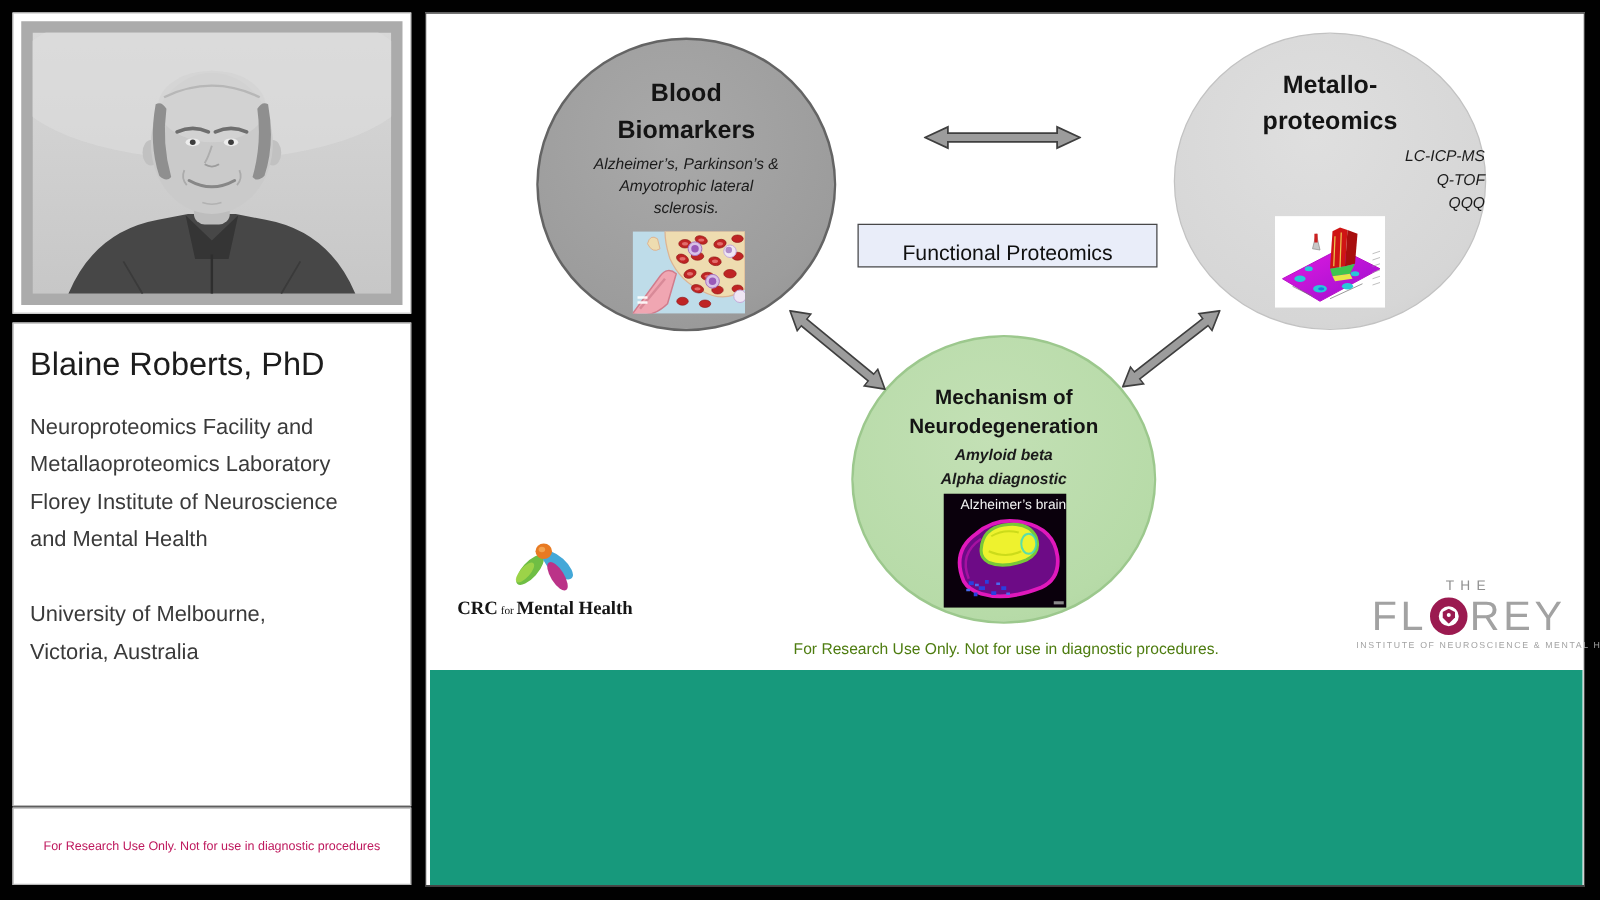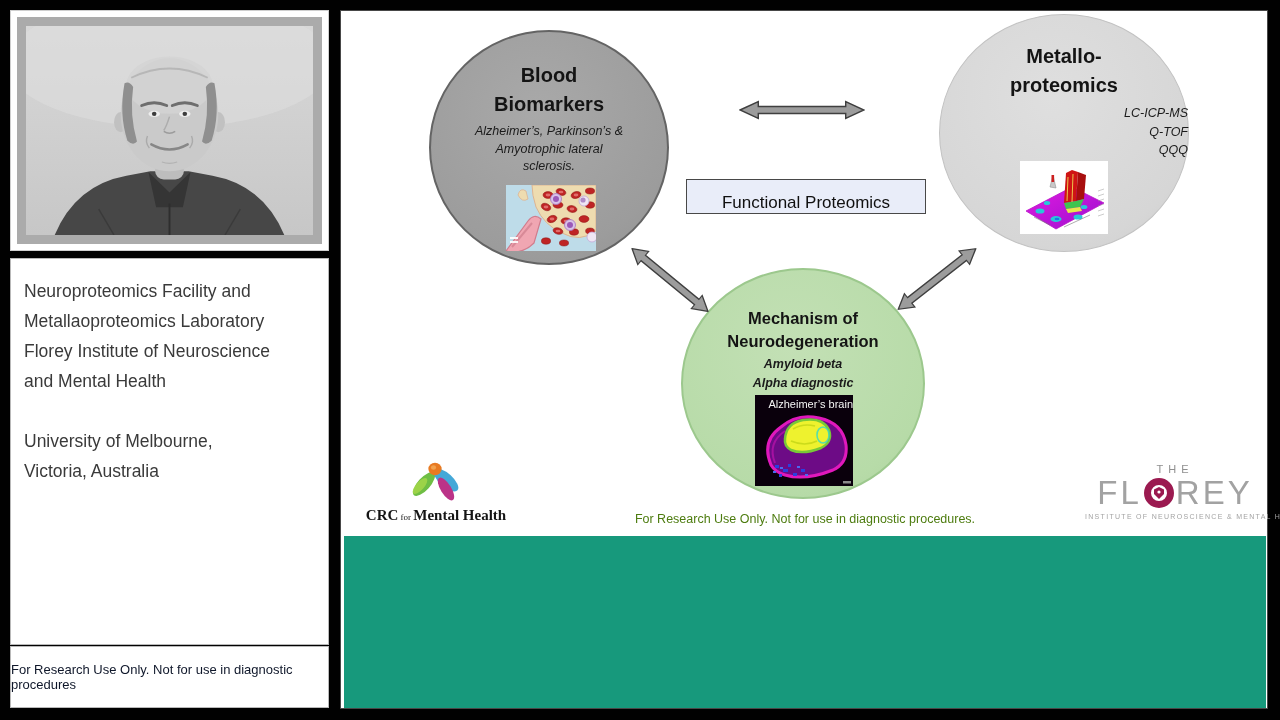--- a/index.html
+++ b/index.html
@@ -15,31 +15,31 @@
   #photo-matte svg { width:100%; height:100%; display:block; }
 
   #info-box { left:10px; top:258px; width:319px; height:387px; background:#fff;
               border:1px solid #b9b9b9; padding:17px 13px; }
   #presenter-name { font-size:26px; font-weight:400; color:#1c1c1c; margin-bottom:19px; }
   .info-line { font-size:17.5px; line-height:30px; color:#3a3a3a; }
   .info-gap { height:30px; }
 
   #left-footer-box { left:10px; top:646px; width:319px; height:62px; background:#fff;
                      border:1px solid #b9b9b9; display:flex; align-items:center; justify-content:center; }
-  #left-footer-text { font-size:13px; color:#0f172a; }
+  #left-footer-text { font-size:10px; color:#be185d; }
 
   
   #slide { left:340px; top:10px; width:928px; height:699px; background:#fff;
            border:1px solid #474747; }
 
   .circle { position:absolute; border-radius:50%; text-align:center; }
   #circle-blood { left:88px; top:19px; width:240px; height:235px;
     background:radial-gradient(circle at 45% 35%, #a9a9a9 0%, #9c9c9c 70%, #919191 100%);
     border:2px solid #646464; }
-  #circle-metallo { left:598px; top:3px; width:250px; height:238px;
+  #circle-metallo { left:598px; top:15px; width:250px; height:238px;
     background:radial-gradient(circle at 45% 35%, #dfdfdf 0%, #d6d6d6 72%, #cbcbcb 100%);
     border:1px solid #c2c2c2; }
   #circle-mechanism { left:340px; top:257px; width:244px; height:231px;
     background:radial-gradient(circle at 45% 35%, #c3e0b5 0%, #b7dba8 72%, #add29f 100%);
     border:2px solid #9cc88d; }
 
   .circle-title { font-weight:700; color:#141414; }
   #circle-blood .circle-title { font-size:20px; line-height:29px; padding-top:29px; }
   #circle-metallo .circle-title { font-size:20px; line-height:29px; padding-top:27px; }
   #circle-mechanism .circle-title { font-size:16.5px; line-height:23px; padding-top:37px; }
@@ -58,21 +58,21 @@
   #functional-box { left:345px; top:168px; width:240px; height:35px;
     background:#e9edf9; border:1px solid #484848; display:flex; align-items:flex-end;
     justify-content:center; font-size:17px; color:#101010; }
 
   .dbl-arrow { position:absolute; }
   #arrow-horizontal { left:398px; top:89px; width:126px; height:20px; }
   #arrow-left  { left:279px; top:259px; width:100px; height:20px; transform:rotate(39.5deg); }
   #arrow-right { left:546px; top:258px; width:100px; height:20px; transform:rotate(-38deg); }
 
   
-  #crc-logo { left:20px; top:448px; width:150px; height:72px; text-align:center; }
+  #crc-logo { left:20px; top:420px; width:150px; height:72px; text-align:center; }
   #crc-logo svg { display:block; margin:0 auto; }
   #crc-text { font-family:"Liberation Serif","DejaVu Serif",serif; font-weight:600;
               font-size:15px; color:#151515; margin-top:2px; white-space:nowrap; }
   #crc-text .crc-for { font-size:9px; font-weight:400; }
 
   #florey-logo { left:744px; top:452px; width:180px; text-align:center; color:#9e9e9e; }
   #florey-the { font-size:11px; letter-spacing:5px; color:#8f8f8f; margin-bottom:1px; }
   #florey-name { display:flex; align-items:center; justify-content:center; font-size:33px;
                  letter-spacing:3px; color:#a2a2a2; line-height:34px; }
   #florey-o { width:30px; height:30px; border-radius:50%; border:7px solid #9b1a50;
@@ -122,20 +122,21 @@
         <path d="M127,119 Q124,126 129,132" stroke="#ababab" stroke-width="1.5" fill="none"></path>
         <path d="M173,119 Q176,126 171,132" stroke="#ababab" stroke-width="1.5" fill="none"></path>
         <path d="M142,147 Q150,150 158,147" stroke="#b2b2b2" stroke-width="1.3" fill="none"></path>
         <path d="M150,192 L150,226" stroke="#2e2e2e" stroke-width="2"></path>
         <path d="M76,198 L92,226 M224,198 L208,226" stroke="#3a3a3a" stroke-width="1.5"></path>
       </svg>
     </div>
   </div>
 
   <div class="abs" id="info-box">
+    <div id="presenter-name">Blaine Roberts, PhD</div>
     <div class="info-line">Neuroproteomics Facility and</div>
     <div class="info-line">Metallaoproteomics Laboratory</div>
     <div class="info-line">Florey Institute of Neuroscience</div>
     <div class="info-line">and Mental Health</div>
     <div class="info-gap"></div>
     <div class="info-line">University of Melbourne,</div>
     <div class="info-line">Victoria, Australia</div>
   </div>
 
   <div class="abs" id="left-footer-box">

